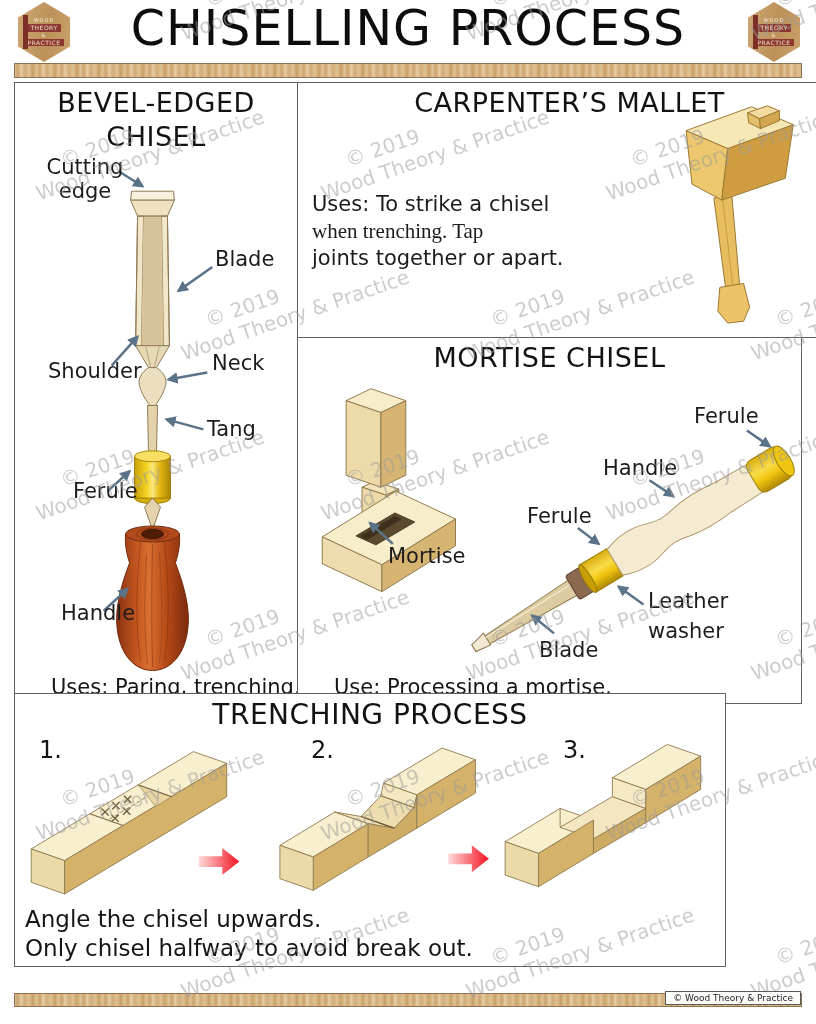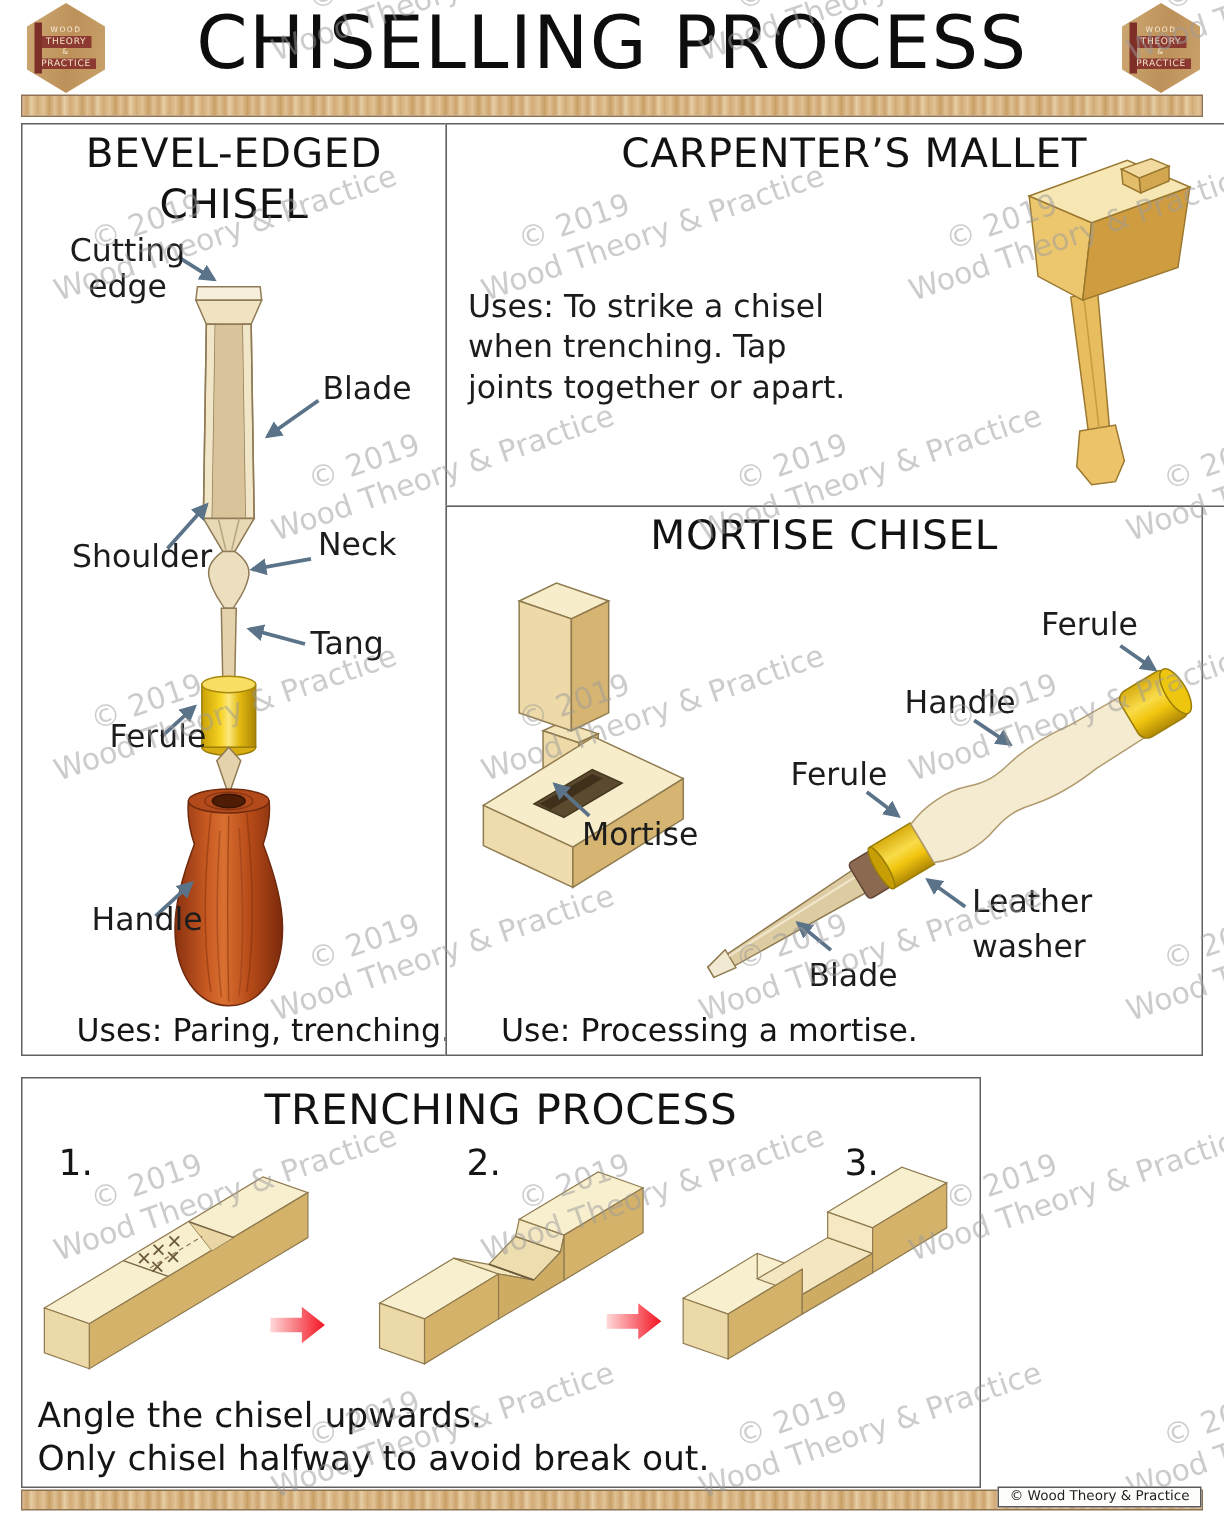--- a/index.html
+++ b/index.html
@@ -130,21 +130,21 @@
     <div class="label" style="left:192px;top:334px;">Tang</div>
     <div class="label" style="left:58px;top:396px;">Ferule</div>
     <div class="label" style="left:46px;top:518px;">Handle</div>
     <div class="uses">Uses: Paring, trenching.</div>
   </div>
 
   <div class="panel" style="left:297px;top:82px;width:545px;height:256px;">
     <div class="sec-title" style="top:4px;">CARPENTER’S MALLET</div>
     <div class="label" style="left:14px;top:108px;line-height:27px;">
       <span style="display:block;">Uses: To strike a chisel</span>
-      <span style="display:block;">when trenching. Tap</span>
+      <span style="display:block;font-family:Liberation Serif, serif;">when trenching. Tap</span>
       <span style="display:block;">joints together or apart.</span>
     </div>
     <svg class="svgfill" viewBox="0 0 505 256">
       <g stroke="#9a7830" stroke-width="1">
         <polygon points="398,116 416,112 424,204 410,208" fill="#e7bd5f"></polygon>
         <polygon points="404,206 428,202 434,226 428,240 412,242 402,230" fill="#edc369"></polygon>
         <line x1="407" y1="118" x2="417" y2="204" stroke="#c89a42"></line>
         <polygon points="370,48 412,66 406,118 376,102" fill="#ecc76e"></polygon>
         <polygon points="412,66 478,42 470,96 406,118" fill="#cf9d40"></polygon>
         <polygon points="370,48 436,24 478,42 412,66" fill="#f7e7b4"></polygon>
@@ -209,21 +209,21 @@
     <div class="label" style="left:229px;top:166px;">Ferule</div>
     <div class="label" style="left:350px;top:248px;white-space:normal;line-height:30px;">
       <span style="display:block;">Leather</span>
       <span style="display:block;">washer</span>
     </div>
     <div class="label" style="left:241px;top:300px;">Blade</div>
     <div class="label" style="left:90px;top:206px;">Mortise</div>
     <div class="uses">Use: Processing a mortise.</div>
   </div>
 
-  <div class="panel" style="left:14px;top:718px;width:640px;height:274px;">
+  <div class="panel" style="left:14px;top:693px;width:712px;height:274px;">
     <div class="sec-title" style="top:4px;font-size:28px;">TRENCHING PROCESS</div>
     <div class="stepnum" style="left:24px;top:42px;">1.</div>
     <div class="stepnum" style="left:296px;top:42px;">2.</div>
     <div class="stepnum" style="left:548px;top:42px;">3.</div>
 
     <svg class="svgfill" viewBox="0 0 788 274">
       <defs>
         <linearGradient id="gradArrow" x1="0" y1="0" x2="1" y2="0">
           <stop offset="0" stop-color="#ffd9d9"></stop>
             <stop offset="1" stop-color="#f31322"></stop>

